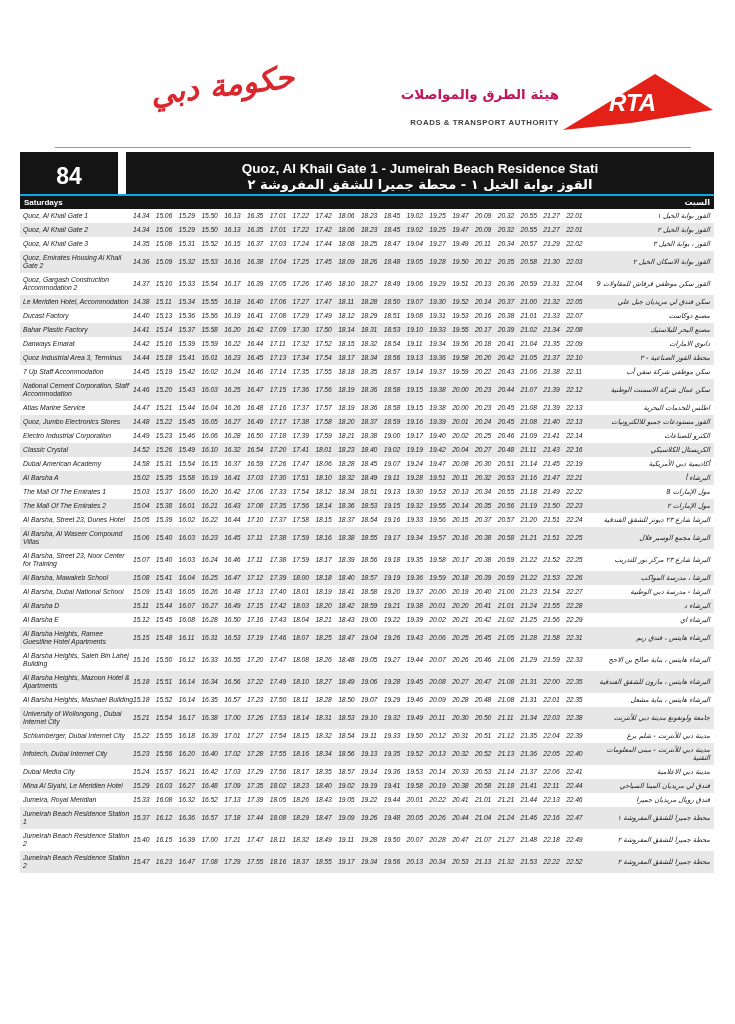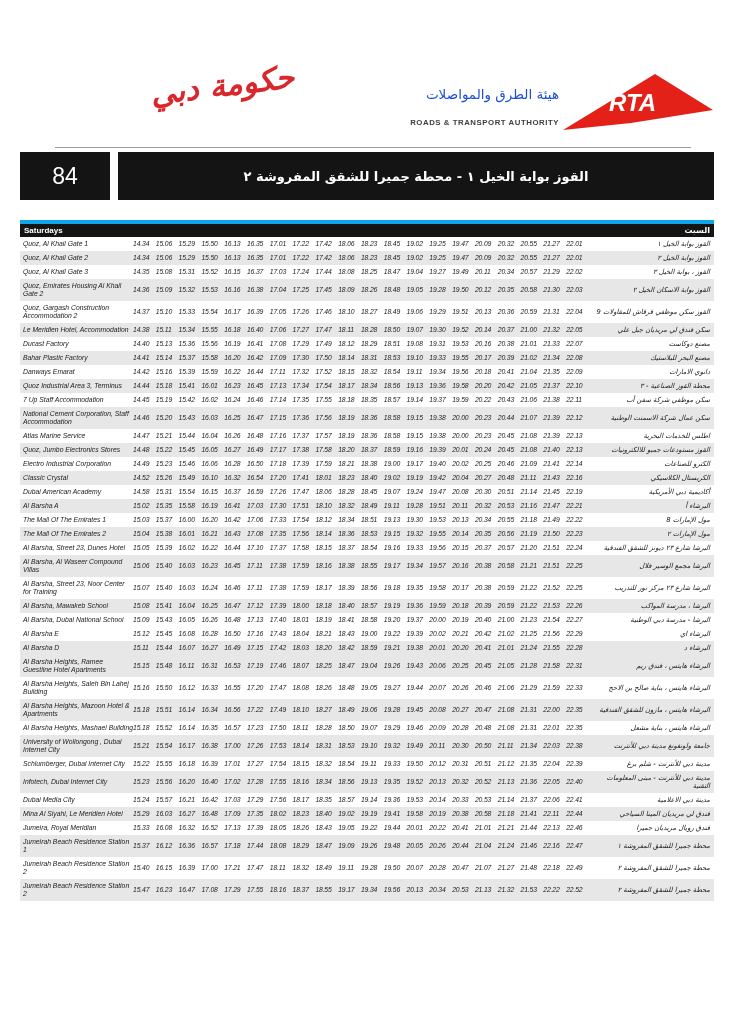--- a/index.html
+++ b/index.html
@@ -15,40 +15,40 @@
   .gov-callig {
     font-size:31px; font-weight:bold; font-style:italic; color:#d9272e;
     transform:rotate(-7deg); display:inline-block; line-height:46px;
     font-family:"DejaVu Sans",sans-serif;
   }
   .gov-caption {
     margin-top:6px; font-size:10.5px; font-weight:bold; letter-spacing:1.6px; color:#8d2125;
   }
   .rta-block { position:absolute; right:20px; top:70px; display:flex; align-items:flex-start; }
   .rta-names { text-align:right; margin-top:16px; margin-right:4px; white-space:nowrap; }
-  .rta-ar { font-size:13.5px; color:#1d4ed8; font-weight:normal; font-family:"DejaVu Sans",sans-serif; }
+  .rta-ar { font-size:13.5px; color:#be185d; font-weight:bold; font-family:"DejaVu Sans",sans-serif; }
   .rta-en { font-size:7.8px; color:#3f3f3f; font-weight:bold; letter-spacing:0.55px; margin-top:16px; }
   .rta-flag { width:152px; height:76px; display:block; }
   .header-rule { position:absolute; top:147px; left:55px; width:636px; height:1px; background:#9b9b9b; }
 
   
   .route-row { position:absolute; top:152px; left:20px; right:21px; height:48px; display:flex; gap:8px; }
   .route-num {
-    width:90px; background:#141414; color:#fff; display:flex; align-items:center; justify-content:center;
-    font-size:23px; font-weight:normal;
+    width:98px; background:#141414; color:#fff; display:flex; align-items:center; justify-content:center;
+    font-size:23px; font-weight:bold;
   }
   .route-title {
     flex:1; background:#141414; color:#fff; display:flex; flex-direction:column;
     align-items:center; justify-content:center; gap:1px;
   }
   .route-title-en { font-size:13.5px; font-weight:bold; }
   .route-title-ar { font-size:13px; font-weight:bold; direction:rtl; font-family:"DejaVu Sans",sans-serif; }
 
   
-  .table { position:absolute; top:220px; left:20px; right:21px; border-top:4px solid #0ea5e9; }
+  .table { position:absolute; top:194px; left:20px; right:21px; border-top:2px solid #0ea5e9; }
   .day-bar {
     background:#141414; color:#fff; height:13px; display:flex; align-items:center;
     justify-content:space-between; padding:0 4px; font-size:8px; font-weight:bold;
   }
   .day-ar { direction:rtl; font-family:"DejaVu Sans",sans-serif; }
   .rows { font-size:6.8px; line-height:8px; }
   .row { display:flex; align-items:center; padding:3px 0;font-style:italic; }
   .row.alt { background:#e7e7e7; }
   .stop-en { flex:none; width:113px; padding-left:3px; }
   .times { flex:none; width:456px; display:flex; letter-spacing:-0.15px; }
@@ -76,20 +76,21 @@
       <polygon points="0,60 92,4 150,40 68,53" fill="#e32119"></polygon>
       <text x="46" y="41" font-size="24" font-weight="bold" font-style="italic" fill="#ffffff" font-family="Liberation Sans, DejaVu Sans, sans-serif">RTA</text>
     </svg>
   </div>
 
   <div class="header-rule"></div>
 
   <div class="route-row">
     <div class="route-num">84</div>
     <div class="route-title">
+      <div class="route-title-en">Quoz, Al Khail Gate 1 - Jumeirah Beach Residence Stati</div>
       <div class="route-title-ar">القوز بوابة الخيل ١ - محطة جميرا للشقق المفروشة ٢</div>
     </div>
   </div>
 
   <div class="table">
     <div class="day-bar">
       <span class="day-en">Saturdays</span>
       <span class="day-ar">السبت</span>
     </div>
     <div class="rows">
@@ -736,20 +737,46 @@
             <span class="t">20.00</span>
             <span class="t">20.19</span>
             <span class="t">20.40</span>
             <span class="t">21.00</span>
             <span class="t">21.23</span>
             <span class="t">21.54</span>
             <span class="t">22.27</span>
           </div>
           <div class="stop-ar">البرشا - مدرسة دبي الوطنية</div>
         </div>
+        <div class="row alt">
+          <div class="stop-en">Al Barsha D</div>
+          <div class="times">
+            <span class="t">15.11</span>
+            <span class="t">15.44</span>
+            <span class="t">16.07</span>
+            <span class="t">16.27</span>
+            <span class="t">16.49</span>
+            <span class="t">17.15</span>
+            <span class="t">17.42</span>
+            <span class="t">18.03</span>
+            <span class="t">18.20</span>
+            <span class="t">18.42</span>
+            <span class="t">18.59</span>
+            <span class="t">19.21</span>
+            <span class="t">19.38</span>
+            <span class="t">20.01</span>
+            <span class="t">20.20</span>
+            <span class="t">20.41</span>
+            <span class="t">21.01</span>
+            <span class="t">21.24</span>
+            <span class="t">21.55</span>
+            <span class="t">22.28</span>
+          </div>
+          <div class="stop-ar">البرشاء د</div>
+        </div>
         <div class="row">
           <div class="stop-en">Al Barsha E</div>
           <div class="times">
             <span class="t">15.12</span>
             <span class="t">15.45</span>
             <span class="t">16.08</span>
             <span class="t">16.28</span>
             <span class="t">16.50</span>
             <span class="t">17.16</span>
             <span class="t">17.43</span>
@@ -763,46 +790,20 @@
             <span class="t">20.21</span>
             <span class="t">20.42</span>
             <span class="t">21.02</span>
             <span class="t">21.25</span>
             <span class="t">21.56</span>
             <span class="t">22.29</span>
           </div>
           <div class="stop-ar">البرشاء اي</div>
         </div>
         <div class="row alt">
-          <div class="stop-en">Al Barsha D</div>
-          <div class="times">
-            <span class="t">15.11</span>
-            <span class="t">15.44</span>
-            <span class="t">16.07</span>
-            <span class="t">16.27</span>
-            <span class="t">16.49</span>
-            <span class="t">17.15</span>
-            <span class="t">17.42</span>
-            <span class="t">18.03</span>
-            <span class="t">18.20</span>
-            <span class="t">18.42</span>
-            <span class="t">18.59</span>
-            <span class="t">19.21</span>
-            <span class="t">19.38</span>
-            <span class="t">20.01</span>
-            <span class="t">20.20</span>
-            <span class="t">20.41</span>
-            <span class="t">21.01</span>
-            <span class="t">21.24</span>
-            <span class="t">21.55</span>
-            <span class="t">22.28</span>
-          </div>
-          <div class="stop-ar">البرشاء د</div>
-        </div>
-        <div class="row alt">
           <div class="stop-en">Al Barsha Heights, Ramee Guestline Hotel Apartments</div>
           <div class="times">
             <span class="t">15.15</span>
             <span class="t">15.48</span>
             <span class="t">16.11</span>
             <span class="t">16.31</span>
             <span class="t">16.53</span>
             <span class="t">17.19</span>
             <span class="t">17.46</span>
             <span class="t">18.07</span>

